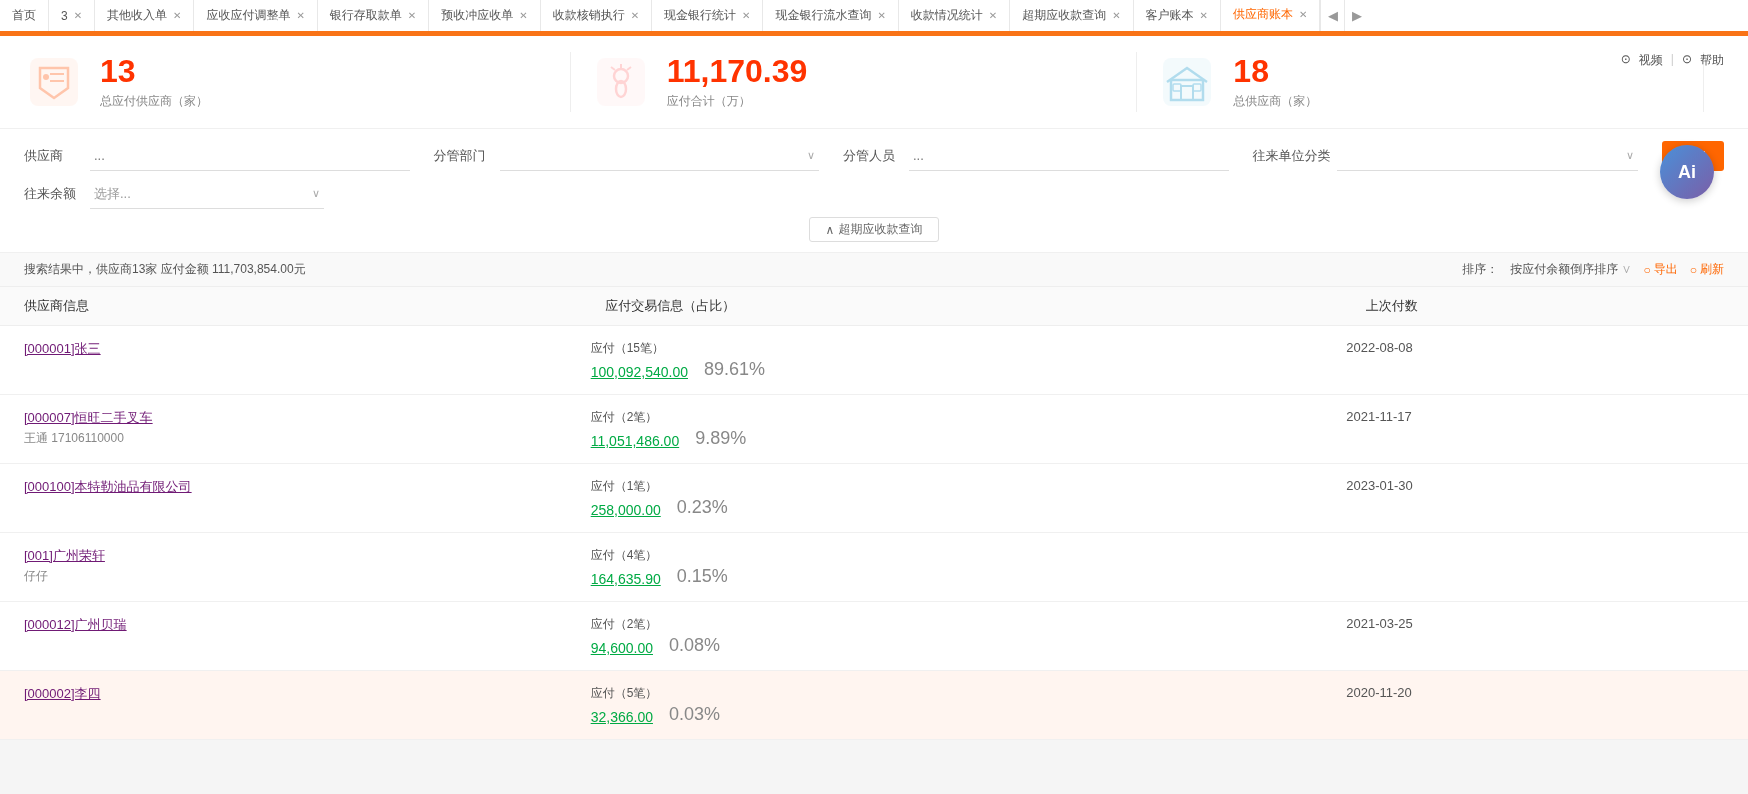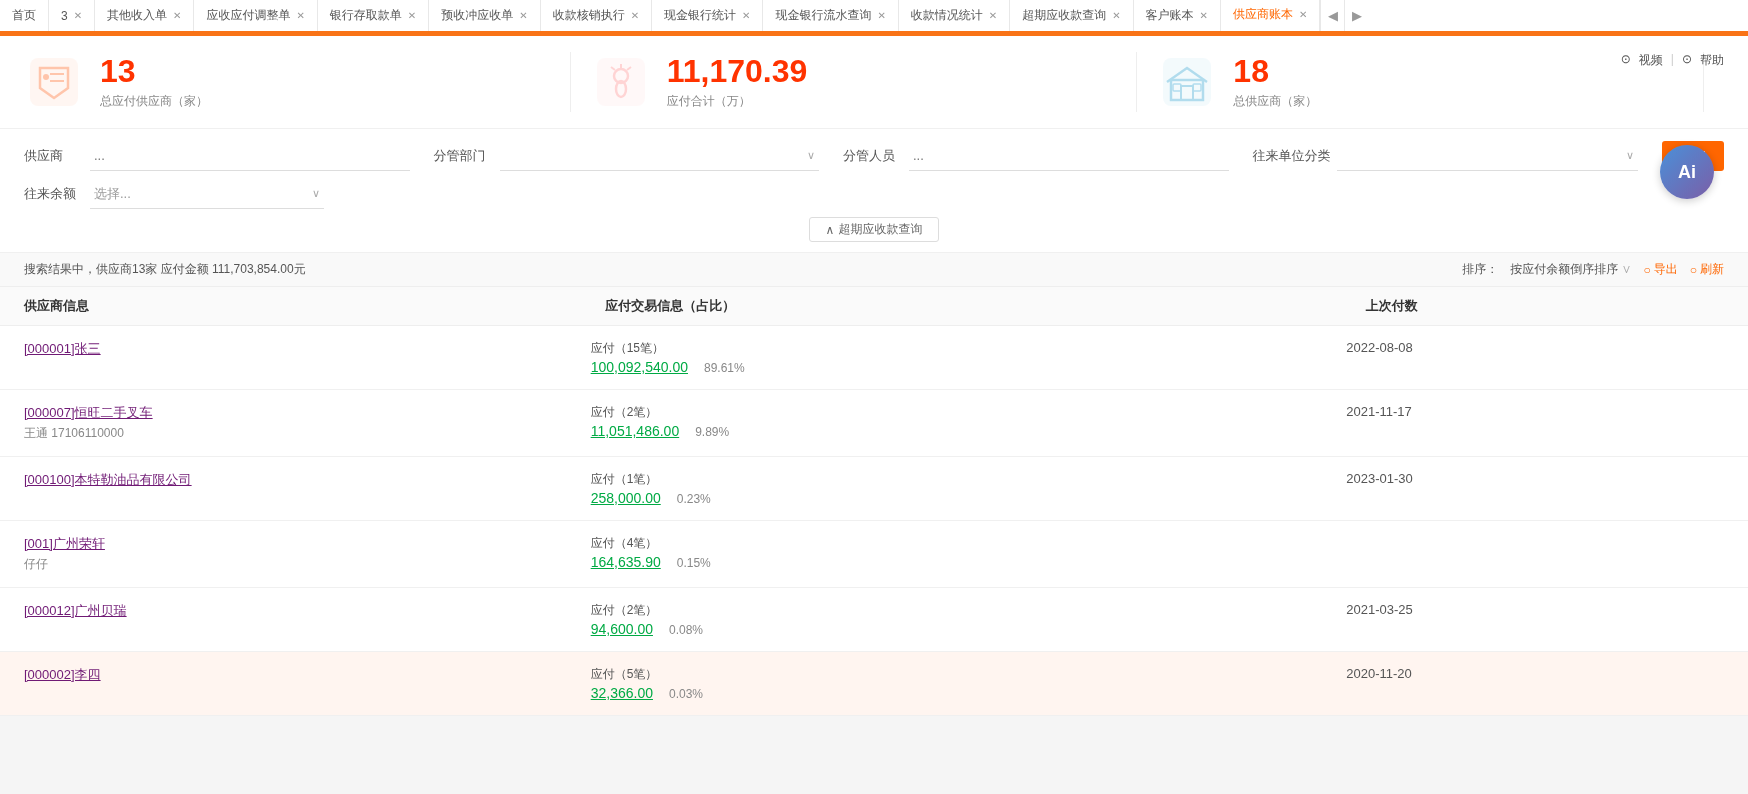--- a/index.html
+++ b/index.html
@@ -187,21 +187,21 @@
     .table-wrap {
       background: #fff;
       padding: 0 0 0 0;
     }
     .table-header {
       display: flex;
       align-items: center;
       padding: 10px 24px;
       border-bottom: 1px solid #eee;
       background: #fafafa;
-      font-weight: bold;
+      font-weight: normal;
       font-size: 13px;
       color: #333;
       gap: 44px;
     }
     .col-supplier { flex: 3; }
     .col-transaction { flex: 4; }
     .col-last-pay { flex: 2; }
 
     .table-row {
       display: flex;
@@ -215,21 +215,21 @@
       color: #701a75;
       text-decoration: underline;
       cursor: pointer;
       font-size: 13px;
     }
     .supplier-sub { font-size: 12px; color: #888; margin-top: 3px; }
 
     .tx-info { display: flex; flex-direction: column; gap: 2px; }
     .tx-label { font-size: 12px; color: #555; }
     .tx-amount { color: #00aa44; font-size: 14px; font-weight: 500; text-decoration: underline; cursor: pointer; }
-    .tx-percent { color: #888; font-size: 12px; margin-left: 16px; }
+    .tx-percent { color: #888; font-size: 18px; margin-left: 16px; }
     .tx-row { display: flex; align-items: flex-end; gap: 0; }
 
     .last-pay-date { font-size: 13px; color: #555; }
   </style>
 </head>
 <body>
 
 <div class="top-nav">
   <div class="nav-tab">
     <span>首页</span>

